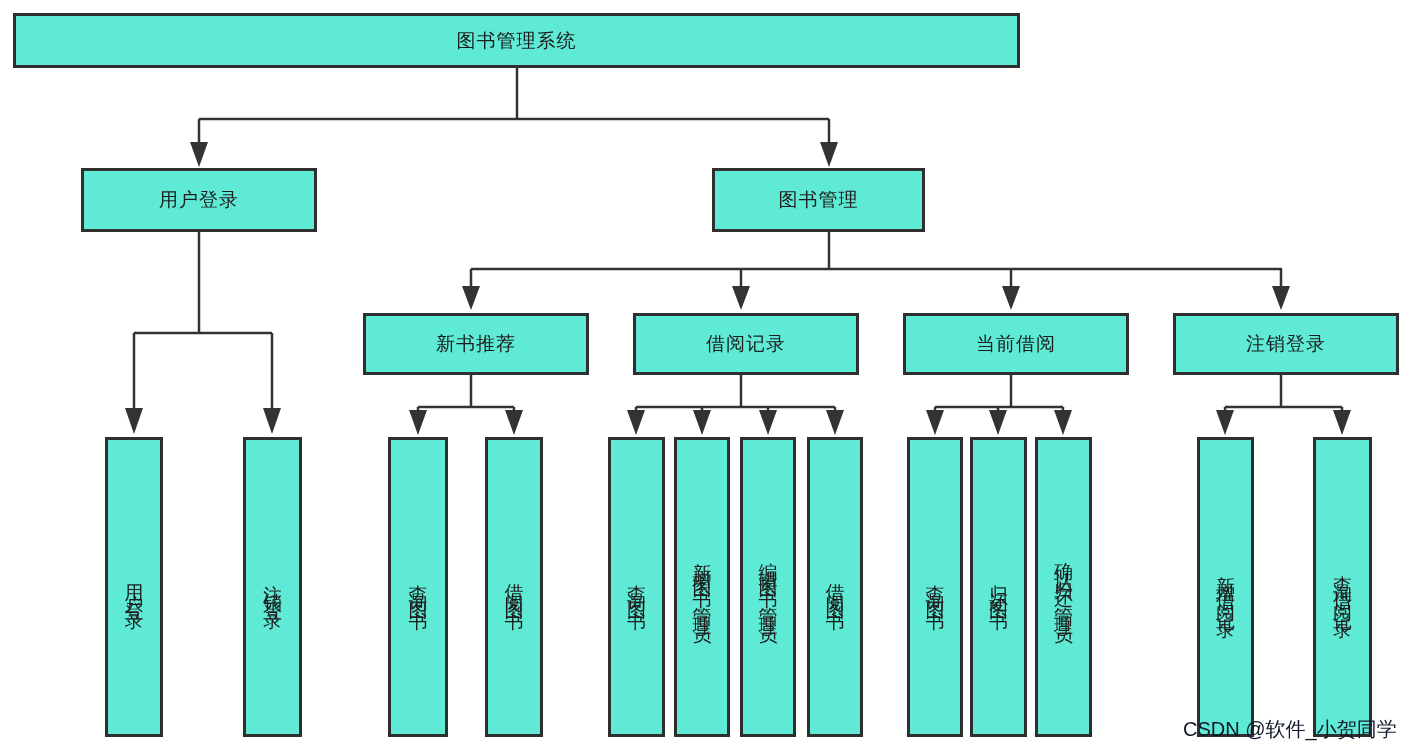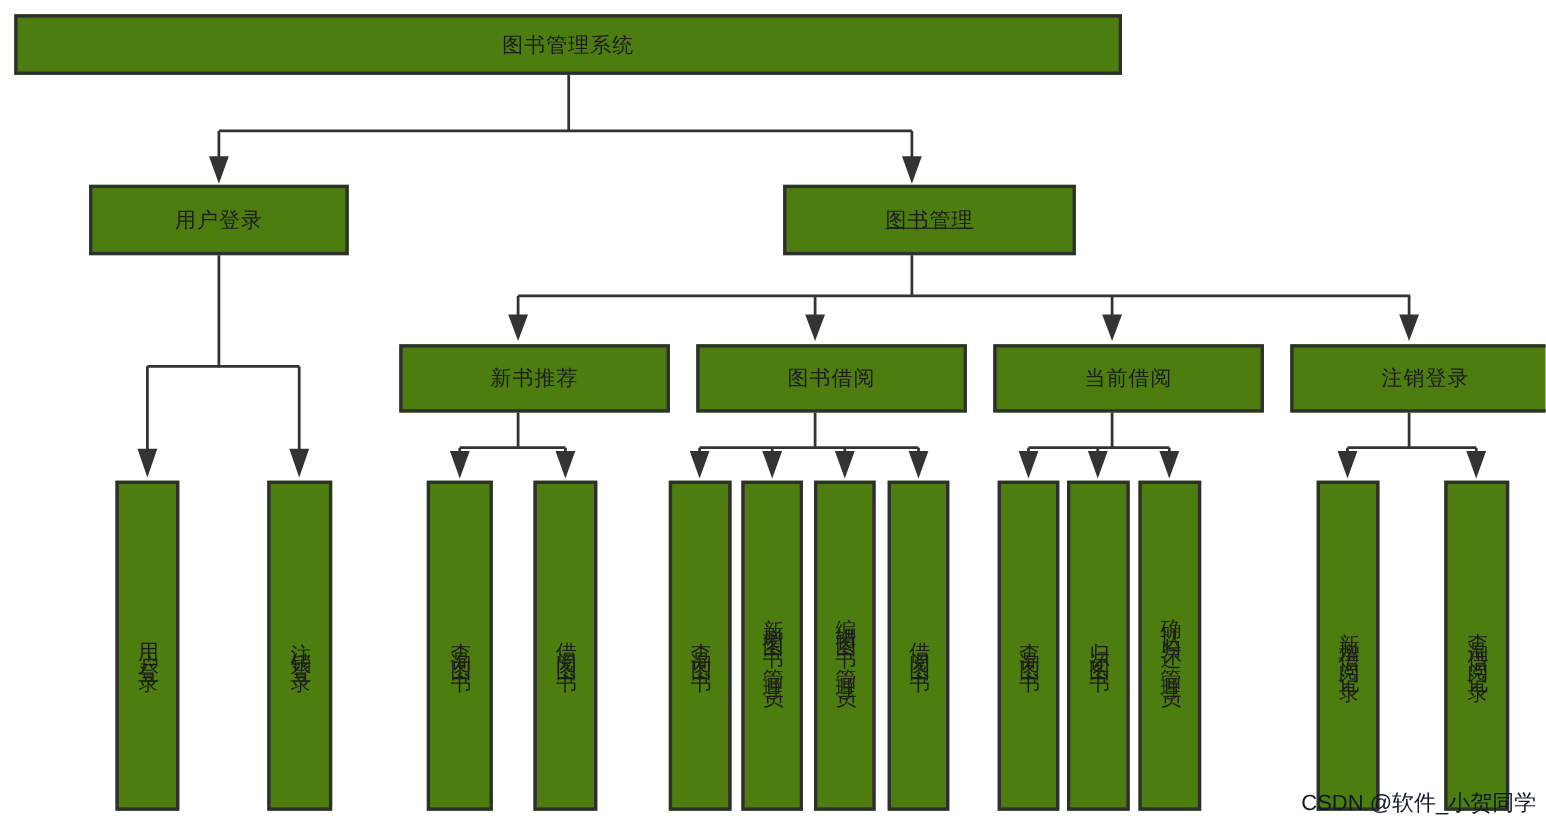--- a/index.html
+++ b/index.html
@@ -3,32 +3,32 @@
 <meta charset="utf-8">
 <style>
   html,body{margin:0;padding:0;}
   body{
     width:1405px;height:747px;position:relative;background:#ffffff;
     font-family:"Liberation Sans",sans-serif;overflow:hidden;
   }
   #connectors{position:absolute;left:0;top:0;width:1405px;height:747px;}
   .box{
     position:absolute;box-sizing:border-box;border:3px solid #2f2f2f;
-    background:#4d7c0f;display:flex;align-items:center;justify-content:center;
+    background:#5eead4;display:flex;align-items:center;justify-content:center;
     color:#1c1c1c;
   }
   .h-box{font-size:19px;letter-spacing:1px;}
   .v-box span{
     writing-mode:vertical-rl;text-orientation:mixed;
     font-size:19px;letter-spacing:9px;color:#1c1c1c;white-space:nowrap;
   }
   .root{left:13px;top:13px;width:1007px;height:55px;}
   .l2a{left:81px;top:168px;width:236px;height:64px;}
-  .l2b{left:712px;top:168px;width:266px;height:64px;text-decoration:underline;}
-  .l3{top:313px;width:246px;height:62px;}
+  .l2b{left:712px;top:168px;width:213px;height:64px;}
+  .l3{top:313px;width:226px;height:62px;}
   .l3a{left:363px;} .l3b{left:633px;} .l3c{left:903px;} .l3d{left:1173px;}
   .leaf{top:437px;height:300px;}
   .A1{left:105px;width:58px;} .A2{left:243px;width:59px;}
   .B1{left:388px;width:60px;} .B2{left:485px;width:58px;}
   .C1{left:608px;width:57px;} .C2{left:674px;width:56px;}
   .C3{left:740px;width:56px;} .C4{left:807px;width:56px;}
   .D1{left:907px;width:56px;} .D2{left:970px;width:57px;} .D3{left:1035px;width:57px;}
   .E1{left:1197px;width:57px;} .E2{left:1313px;width:59px;}
   .watermark{
     position:absolute;left:1183px;top:716px;width:222px;
@@ -110,21 +110,21 @@
   <span>用户登录</span>
 </div>
 <div class="box h-box l2b">
   <span>图书管理</span>
 </div>
 
 <div class="box h-box l3 l3a">
   <span>新书推荐</span>
 </div>
 <div class="box h-box l3 l3b">
-  <span>图书借阅</span>
+  <span>借阅记录</span>
 </div>
 <div class="box h-box l3 l3c">
   <span>当前借阅</span>
 </div>
 <div class="box h-box l3 l3d">
   <span>注销登录</span>
 </div>
 
 <div class="box v-box leaf A1">
   <span>用户登录</span>

